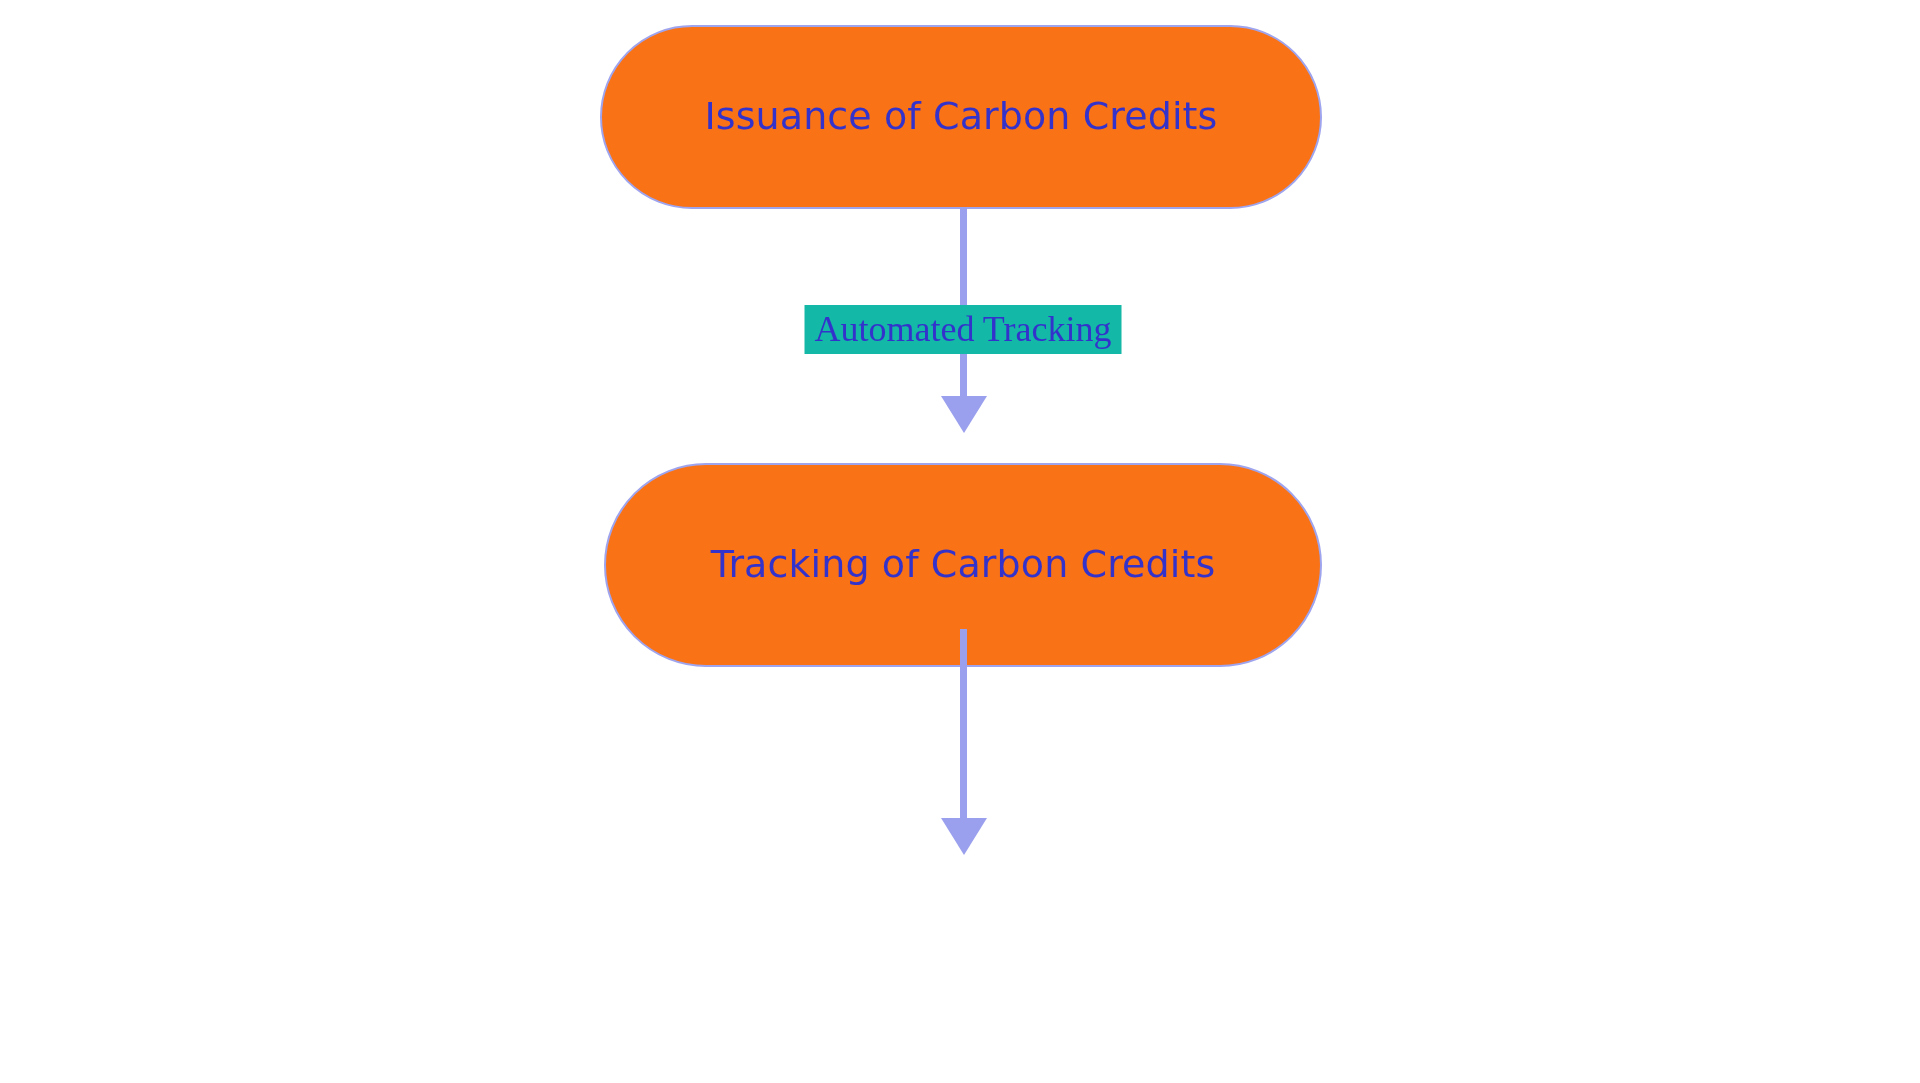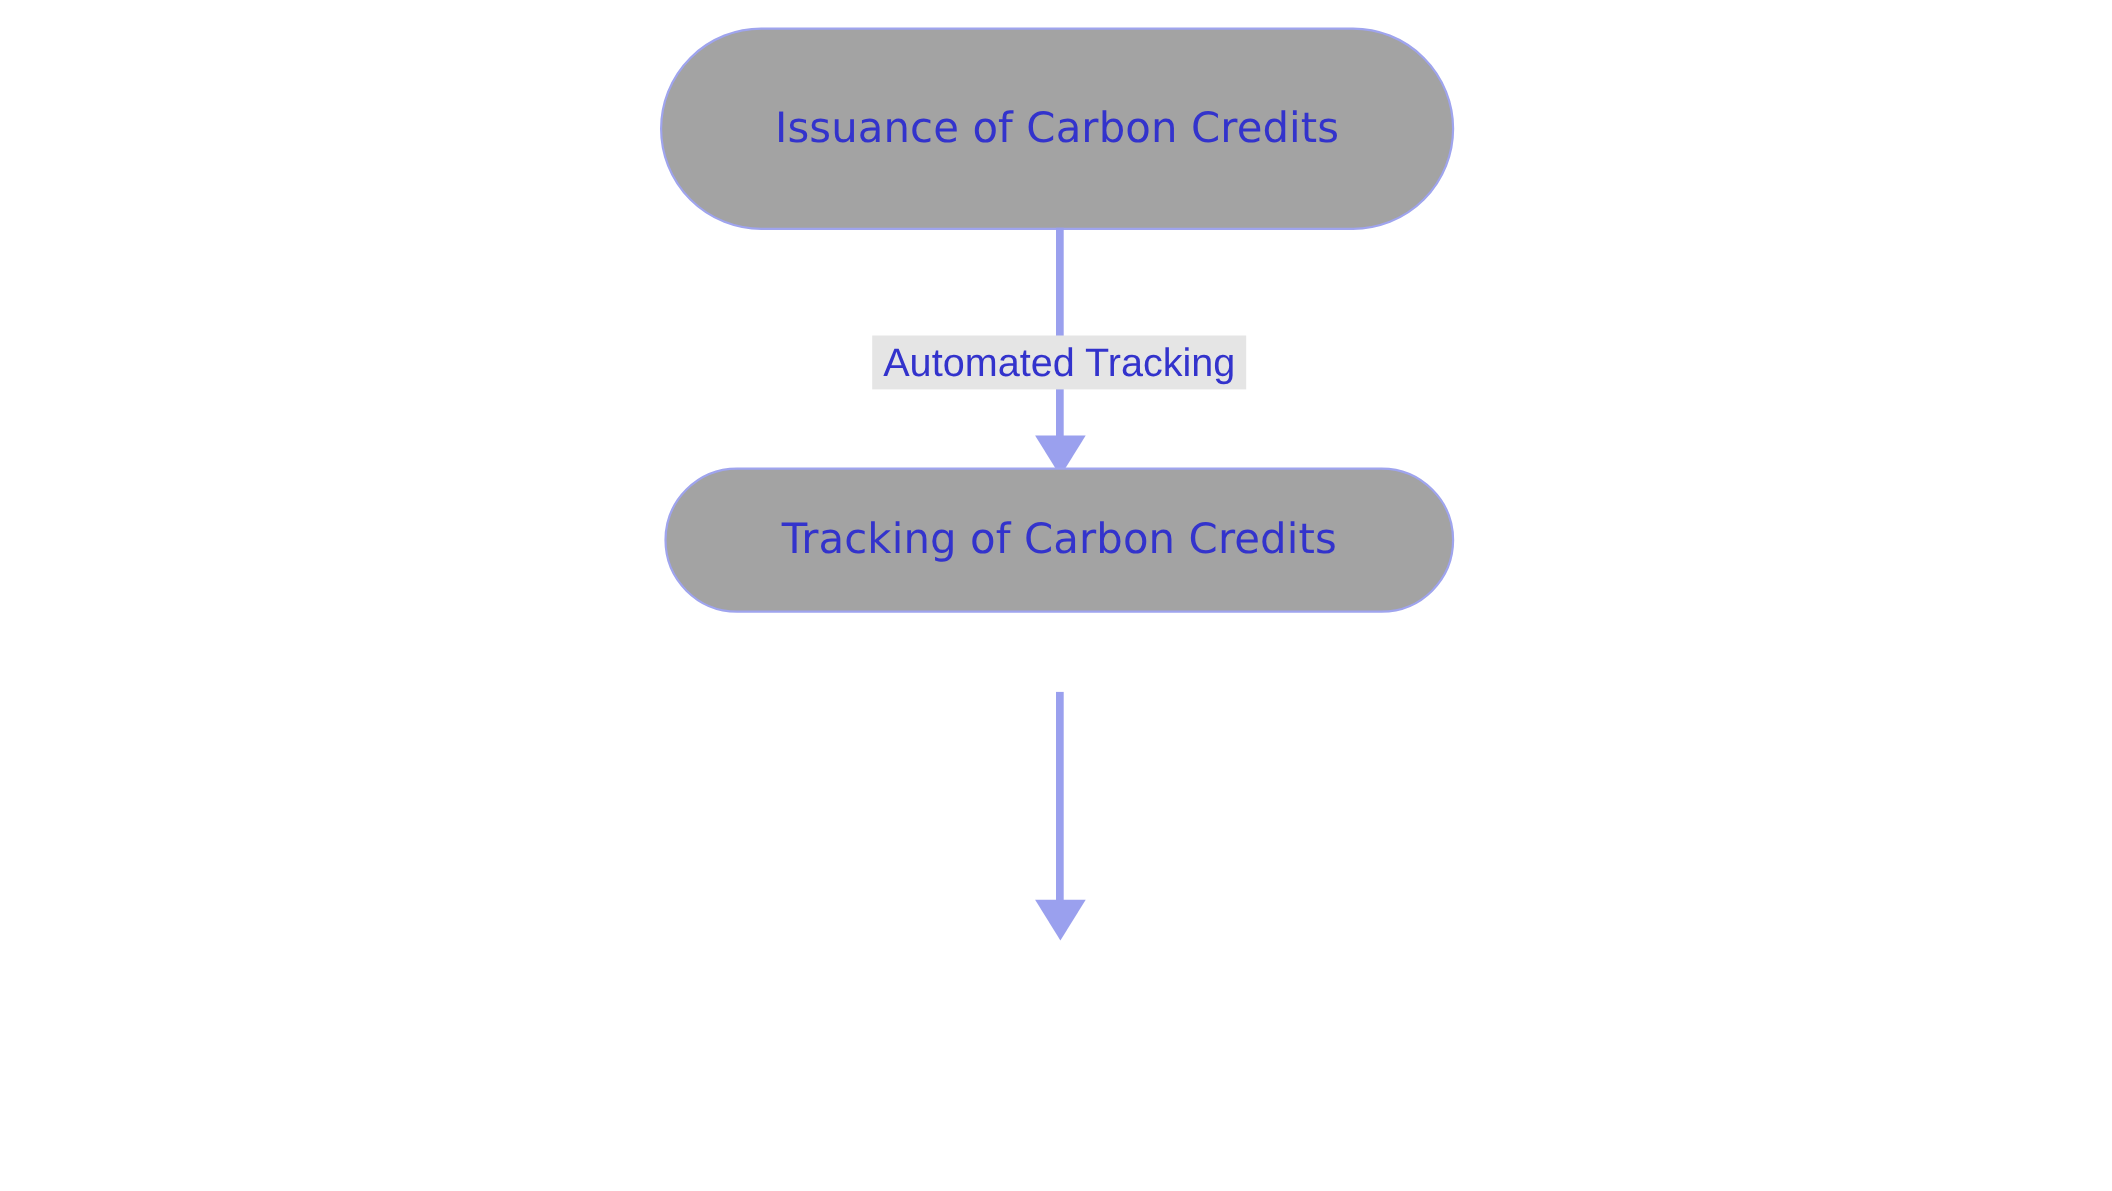--- a/index.html
+++ b/index.html
@@ -22,21 +22,21 @@
     background: #ffffff;
   }
 
   
   .node {
     position: absolute;
     box-sizing: border-box;
     display: flex;
     align-items: center;
     justify-content: center;
-    background: #a3a3a3;
+    background: #f97316;
     border: 2px solid #9fa4ee;
     border-radius: 999px;
     -webkit-border-radius: 999px;
   }
   .node-label {
     font-family: "DejaVu Sans", "Liberation Sans", sans-serif;
     font-size: 38px;
     font-weight: 400;
     color: #3333cc;
     letter-spacing: 0.1px;
@@ -45,23 +45,23 @@
   }
 
   #node-issuance {
     left: 600px;
     top: 25px;
     width: 722px;
     height: 184px;
   }
   #node-tracking {
     left: 604px;
-    top: 425px;
+    top: 463px;
     width: 718px;
-    height: 132px;
+    height: 204px;
   }
   #node-exchange {
     left: 586px;
     top: 864px;
     width: 750px;
     height: 192px;
   }
 
   
   .edge-line {
@@ -82,25 +82,25 @@
     border-right: 23px solid transparent;
     border-top: 37px solid #9aa0ee;
     left: 941px;
   }
   #arrowhead-1 { top: 396px; }
   #arrowhead-2 { top: 818px; }
 
   
   .edge-label {
     position: absolute;
-    font-family: Liberation Sans, sans-serif;
+    font-family: Liberation Serif, serif;
     font-size: 36px;
     font-weight: 400;
     color: #3333cc;
-    background: #e5e5e5;
+    background: #14b8a6;
     white-space: nowrap;
     padding: 4px 10px;
     transform: translateX(-50%);
     text-align: left;
     line-height: 1.15;
   }
   #edge-label-1 { left: 963px; top: 305px; }
   #edge-label-2 { left: 963px; top: 725px; }
 </style>
 </head>

